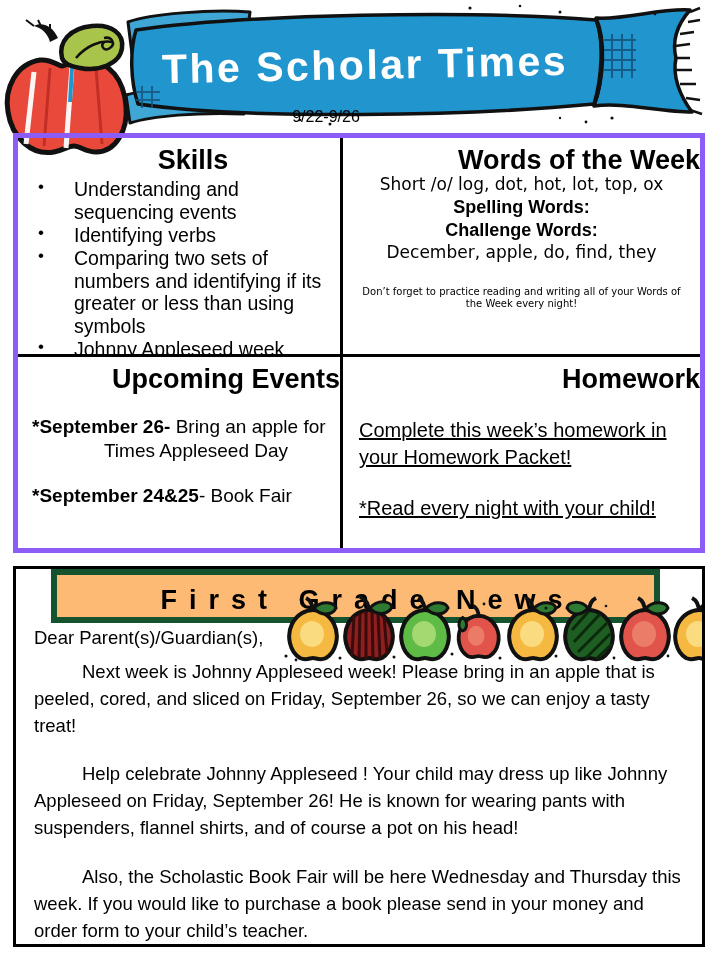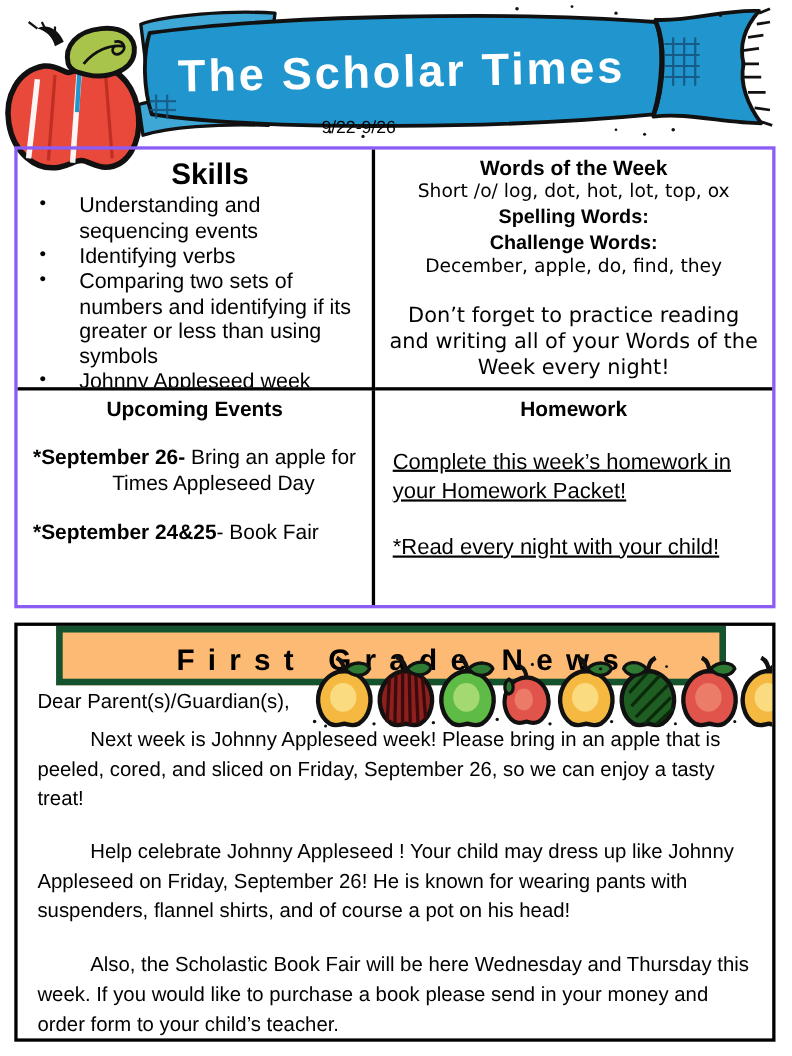--- a/index.html
+++ b/index.html
@@ -49,36 +49,36 @@
     color: #000000;
   }
 
   
   #info-table {
     position: absolute;
     left: 13px;
     top: 133px;
     width: 692px;
     height: 420px;
-    border: 3px solid #8b5cf6;
+    border: 5px solid #8b5cf6;
     box-sizing: border-box;
     display: grid;
     grid-template-columns: 325px 1fr;
     grid-template-rows: 219px 1fr;
   }
   .cellbox { box-sizing: border-box; position: relative; overflow: hidden; }
   #cell-skills      { border-right: 3px solid #000; border-bottom: 3px solid #000; }
   #cell-words       { border-bottom: 3px solid #000; }
   #cell-events      { border-right: 3px solid #000; }
   #cell-homework    { }
 
   .cell-title {
-    text-align: center;
+    text-align: right;
     font-weight: bold;
-    font-size: 19px;
+    font-size: 27px;
     line-height: 1.05;
     margin-top: 8px;
   }
   #skills-title { font-size: 27px; margin-top: 8px; margin-left: 28px; text-align: center; }
 
   
   #skills-list {
     list-style: none;
     margin: 4px 0 0 0;
     padding: 0 8px 0 14px;
@@ -99,21 +99,21 @@
   }
 
   
   #cell-words .wow-body { text-align: center; }
   .wow-line { font-size: 17.5px; line-height: 1.28; }
   .wow-line b { font-weight: bold; font-size: 18px; }
   .wow-words { font-family: "DejaVu Sans", sans-serif; font-size: 17px; }
   #wow-reminder {
     margin-top: 22px;
     font-family: "DejaVu Sans", sans-serif;
-    font-size: 19px;
+    font-size: 10px;
     line-height: 1.25;
     padding: 0 10px;
     text-align: center;
   }
 
   
   #events-body {
     font-size: 19px;
     line-height: 1.22;
     padding: 0 4px 0 14px;

